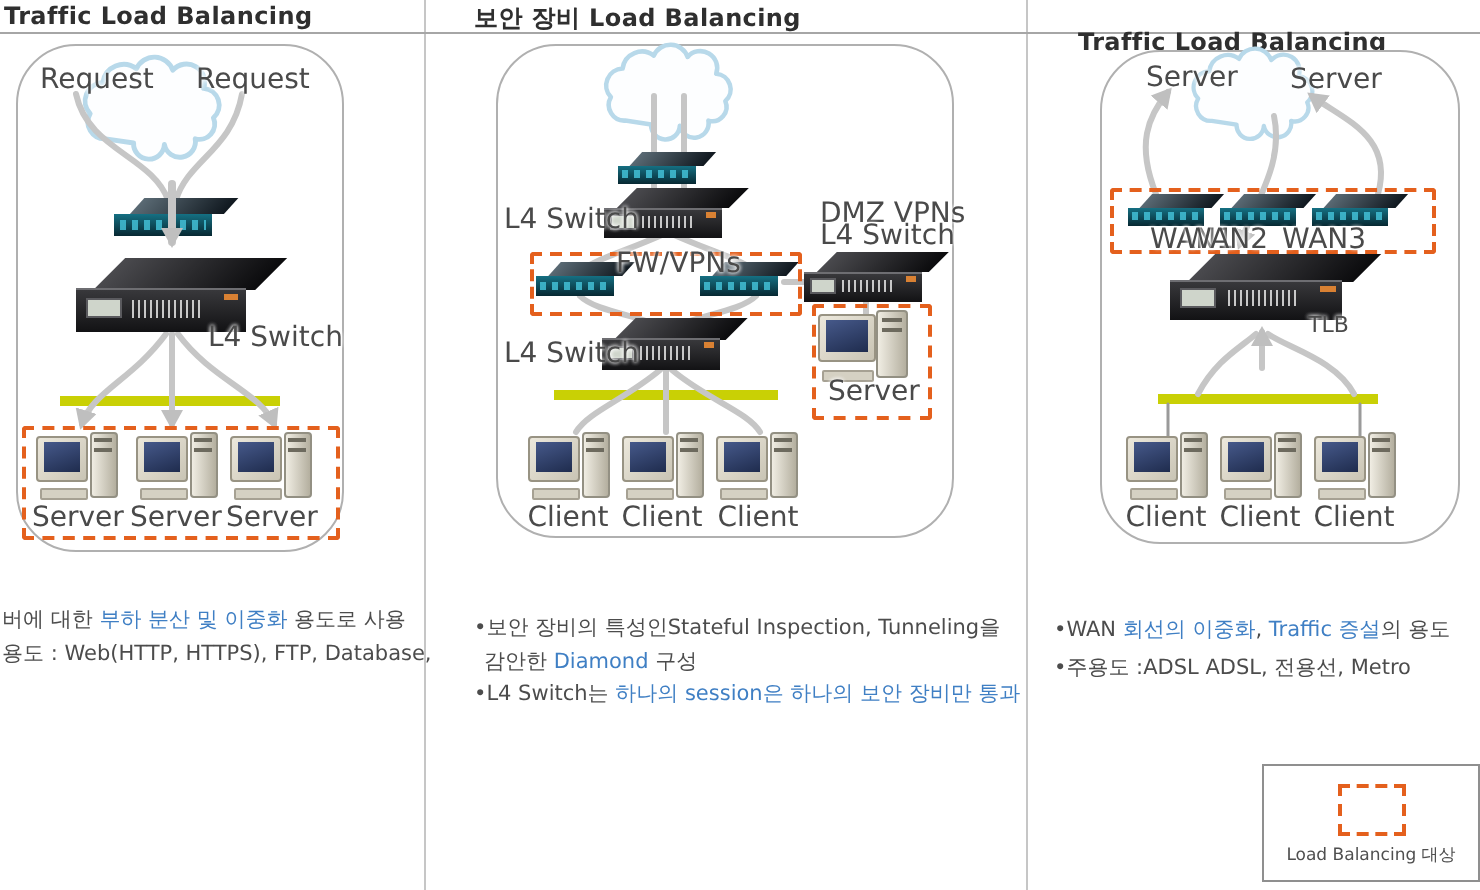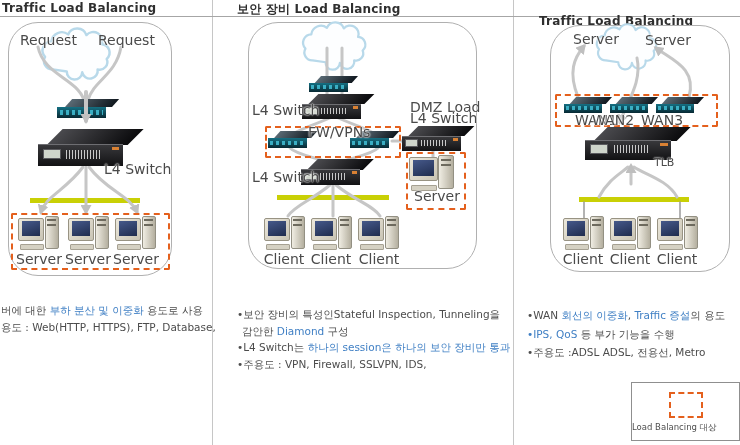--- a/index.html
+++ b/index.html
@@ -61,21 +61,21 @@
   .seg-d { color:#4c4c4c; }
   .seg-b { color:#3f7fc4; }
   .ind1 { padding-left:5px; }
   .ind2 { padding-left:30px; }
 
   
   .legend { position:absolute; left:631px; top:382px; width:107px; height:57px;
     border:1px solid #8f8f8f; background:#fff; }
   .legend .ldash { position:absolute; left:37px; top:9px; width:30px; height:22px;
     border:2px dashed #e4601d; }
-  .legend .ltext { position:absolute; left:0; top:39px; width:100%; text-align:left;
+  .legend .ltext { position:absolute; left:0; top:39px; width:100%; text-align:center;
     font-size:8.5px; color:#4f4f4f; white-space:nowrap; }
 </style>
 </head>
 <body>
 
 <div class="stage">
 
   <div class="vdiv" style="left:212px"></div>
   <div class="vdiv" style="left:513px"></div>
   <div class="tline" style="left:0;width:212px"></div>
@@ -238,21 +238,21 @@
   <div class="dash" style="left:555px;top:94px;width:159px;height:29px"></div>
 
   <div class="lbl c" style="left:20px;top:32px;width:46px">Request</div>
   <div class="lbl c" style="left:98px;top:32px;width:46px">Request</div>
   <div class="lbl" style="left:104px;top:161px">L4 Switch</div>
   <div class="lbl c" style="left:16px;top:251px;width:44px">Server</div>
   <div class="lbl c" style="left:65px;top:251px;width:44px">Server</div>
   <div class="lbl c" style="left:113px;top:251px;width:44px">Server</div>
 
   <div class="lbl" style="left:252px;top:102px">L4 Switch</div>
-  <div class="lbl r" style="left:410px;top:99px;width:52px">DMZ Load</div>
+  <div class="lbl r" style="left:410px;top:99px;width:52px">DMZ VPNs</div>
   <div class="lbl r" style="left:410px;top:110px;width:52px">L4 Switch</div>
   <div class="lbl c" style="left:308px;top:124px;width:52px">FW/VPNs</div>
   <div class="lbl" style="left:252px;top:169px">L4 Switch</div>
   <div class="lbl c" style="left:414px;top:188px;width:44px">Server</div>
   <div class="lbl c" style="left:262px;top:251px;width:44px">Client</div>
   <div class="lbl c" style="left:309px;top:251px;width:44px">Client</div>
   <div class="lbl c" style="left:357px;top:251px;width:44px">Client</div>
 
   <div class="lbl" style="left:573px;top:31px">Server</div>
   <div class="lbl" style="left:645px;top:32px">Server</div>
@@ -265,25 +265,23 @@
   <div class="lbl c" style="left:655px;top:251px;width:44px">Client</div>
 
   <div class="bullets" style="left:1px;top:302px;width:208px">
       <div class="bullet-line"><span class="seg-d">버에 대한 </span><span class="seg-b">부하 분산 및 이중화</span><span class="seg-d"> 용도로 사용</span></div>
       <div class="bullet-line"><span class="seg-d">용도 : Web(HTTP, HTTPS), FTP, Database,</span></div>
     </div>
   <div class="bullets tight" style="left:237px;top:306px;width:272px">
       <div class="bullet-line"><span class="seg-d">•보안 장비의 특성인Stateful Inspection, Tunneling을</span></div>
       <div class="bullet-line ind1"><span class="seg-d">감안한 </span><span class="seg-b">Diamond</span><span class="seg-d"> 구성</span></div>
       <div class="bullet-line"><span class="seg-d">•L4 Switch는 </span><span class="seg-b">하나의 session은 하나의 보안 장비만 통과</span></div>
-      <div class="bullet-line"><span class="seg-d">•주용도 : VPN, Firewall, SSLVPN, IDS,</span></div>
     </div>
   <div class="bullets wide" style="left:527px;top:306px;width:210px">
       <div class="bullet-line"><span class="seg-d">•WAN </span><span class="seg-b">회선의 이중화</span><span class="seg-d">, </span><span class="seg-b">Traffic 증설</span><span class="seg-d">의 용도</span></div>
-      <div class="bullet-line"><span class="seg-b">•IPS, QoS</span><span class="seg-d"> 등 부가 기능을 수행</span></div>
       <div class="bullet-line"><span class="seg-d">•주용도 :ADSL ADSL, 전용선, Metro</span></div>
     </div>
 
   <div class="legend">
     <div class="ldash"></div>
     <div class="ltext">Load Balancing 대상</div>
   </div>
 
 </div>
 

